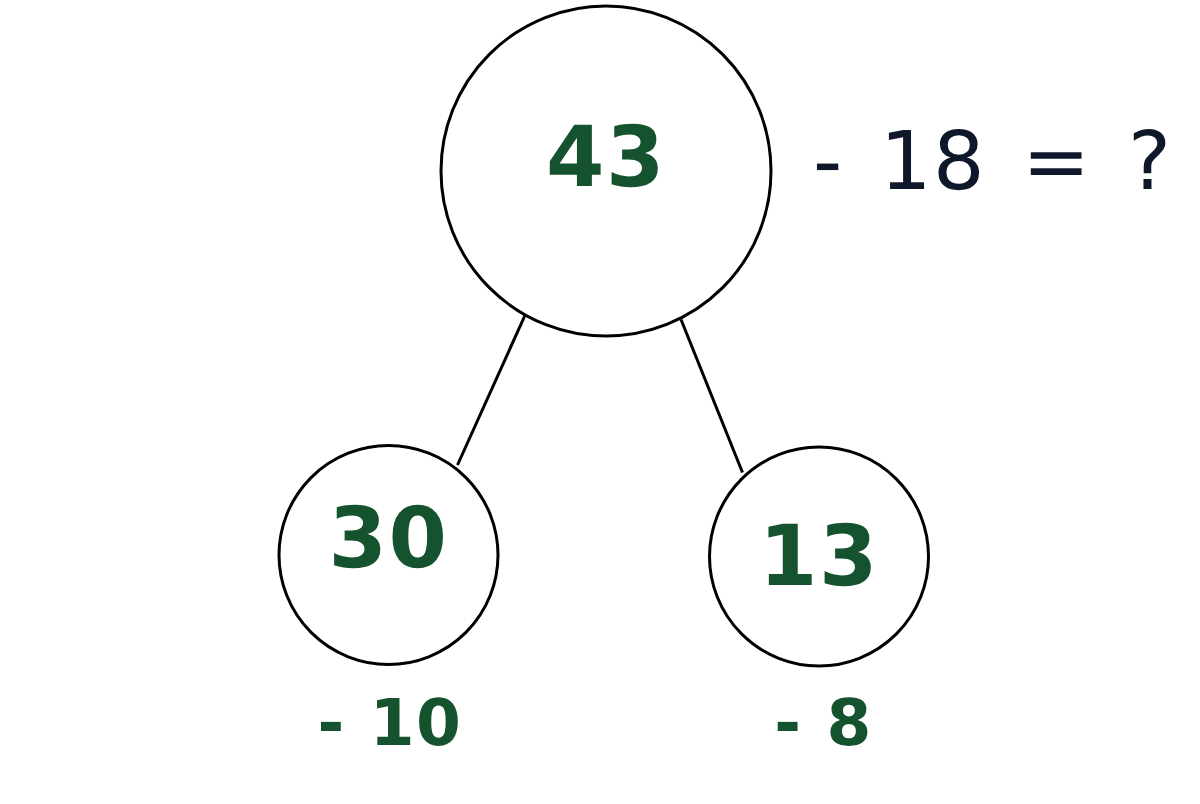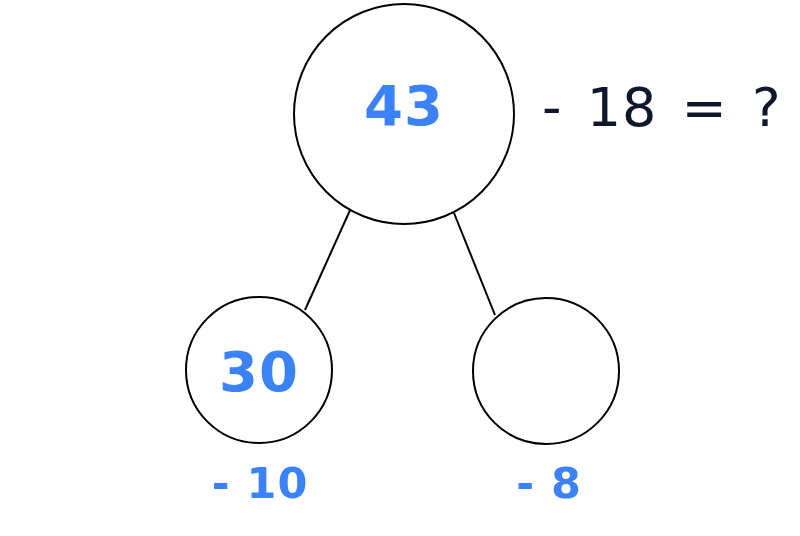--- a/index.html
+++ b/index.html
@@ -19,31 +19,31 @@
   .shapes {
     position: absolute;
     left: 0;
     top: 0;
     width: 800px;
     height: 536px;
   }
   .label {
     position: absolute;
     transform: translate(-50%, -50%);
-    color: #3b82f6;
+    color: #14532d;
     font-weight: bold;
     white-space: pre;
     line-height: 1;
   }
   .node-value {
     font-size: 56px;
     letter-spacing: 1px;
   }
   .root-value   { left: 404px; top: 106px; }
-  .left-value   { left: 259px; top: 372px; text-align: center; }
+  .left-value   { left: 259px; top: 360px; text-align: center; }
   .right-value  { left: 546px; top: 372px; }
   .expression {
     position: absolute;
     left: 542px;
     top: 108px;
     transform: translateY(-50%);
     color: #0f172a;
     font-weight: normal;
     font-size: 54px;
     white-space: pre;
@@ -70,18 +70,19 @@
     <circle cx="259" cy="370" r="73" fill="#ffffff" stroke="#000000" stroke-width="2"></circle>
     <circle cx="546" cy="371" r="73" fill="#ffffff" stroke="#000000" stroke-width="2"></circle>
   </svg>
 
   <div class="label node-value root-value">43</div>
 
   <div class="expression">- 18 = ?</div>
 
   <div class="label node-value left-value">30</div>
 
+  <div class="label node-value right-value">13</div>
 
   <div class="label sub-label left-sub">- 10</div>
 
   <div class="label sub-label right-sub">- 8</div>
 
 </div>
 
 </body></html>

